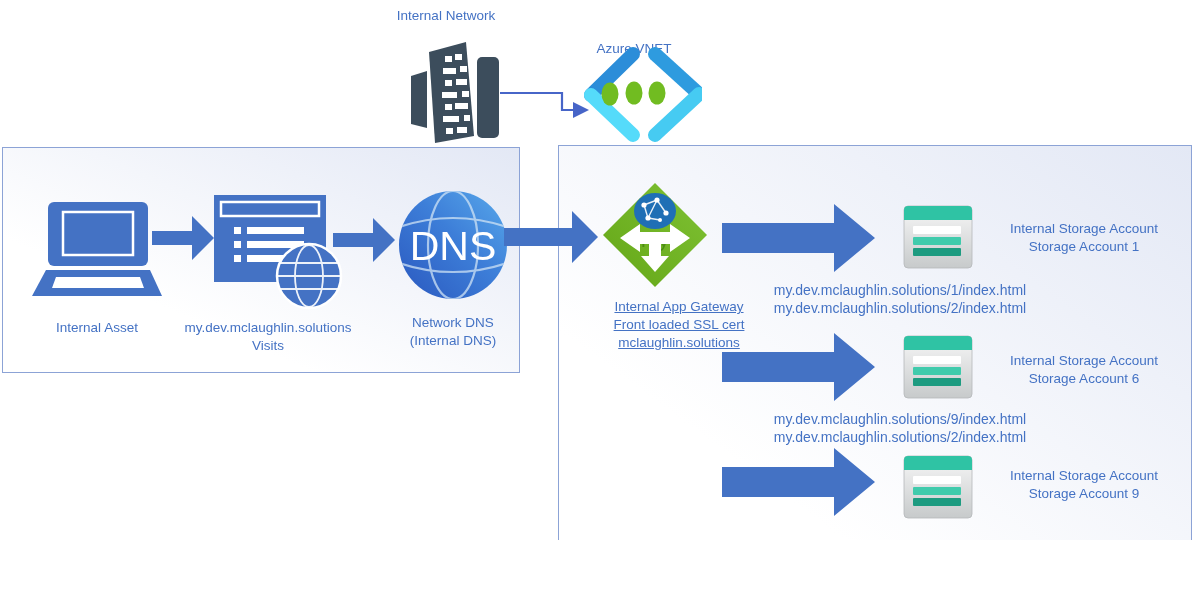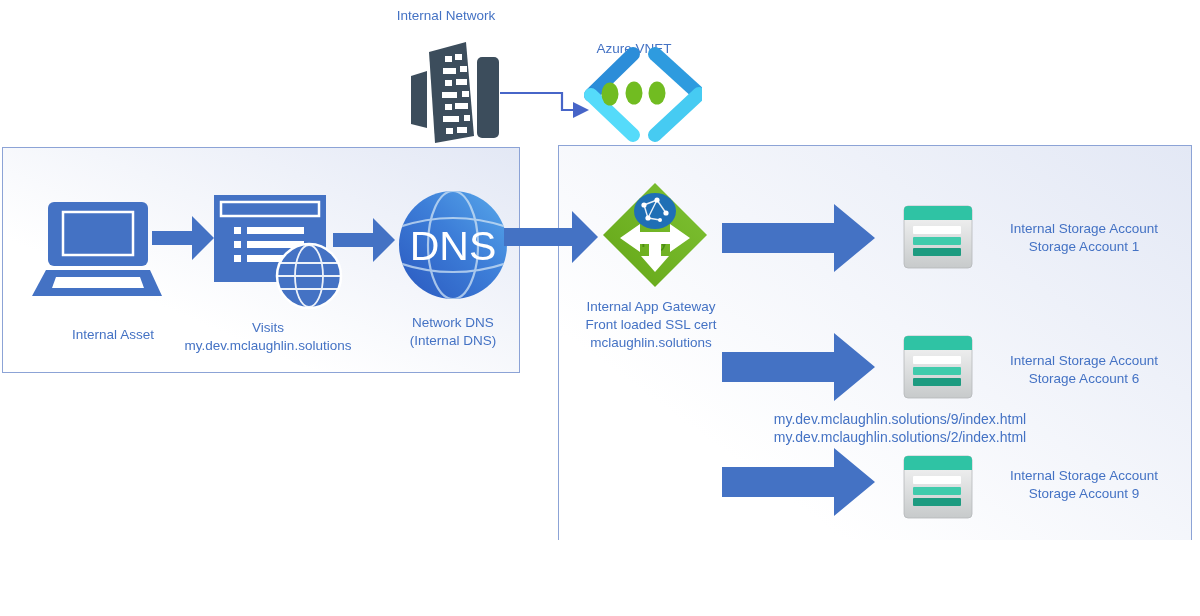--- a/index.html
+++ b/index.html
@@ -83,21 +83,21 @@
 
   <div class="panel" style="left:2px; top:147px; width:518px; height:226px;"></div>
   <div class="panel" style="left:558px; top:145px; width:634px; height:465px;"></div>
 
   <svg class="abs" style="left:32px; top:200px;" width="130" height="103" viewBox="0 0 130 103">
     <rect x="16" y="2" width="100" height="64" rx="6" fill="#4472C4"></rect>
     <rect x="31" y="12" width="70" height="43" fill="none" stroke="#ffffff" stroke-width="2.5"></rect>
     <polygon points="14,70 118,70 130,96 0,96" fill="#4472C4"></polygon>
     <polygon points="24,77 108,77 112,88 20,88" fill="#ffffff"></polygon>
   </svg>
-  <div class="lbl" style="left:97px; top:326px;margin-left:16px;">Internal Asset</div>
+  <div class="lbl" style="left:97px; top:319px;">Internal Asset</div>
 
   <svg class="abs" style="left:152px; top:216px;" width="62" height="44" viewBox="0 0 62 44">
     <polygon points="0,15 40,15 40,0 62,22 40,44 40,29 0,29" fill="#4472C4"></polygon>
   </svg>
 
   <svg class="abs" style="left:210px; top:193px;" width="135" height="122" viewBox="0 0 135 122">
     <rect x="4" y="2" width="112" height="87" fill="#4472C4"></rect>
     <rect x="11" y="9" width="98" height="14" fill="none" stroke="#ffffff" stroke-width="2.5"></rect>
     <g fill="#ffffff">
       <rect x="24" y="34" width="7" height="7"></rect>
@@ -109,22 +109,22 @@
     </g>
     <circle cx="99" cy="83" r="32" fill="#4472C4" stroke="#ffffff" stroke-width="2.5"></circle>
     <g clip-path="url(#webglobeclip)" stroke="#ffffff" stroke-width="1.8" fill="none" opacity="0.9">
       <ellipse cx="99" cy="83" rx="14" ry="31"></ellipse>
       <line x1="67" y1="70" x2="131" y2="70"></line>
       <line x1="66" y1="83" x2="132" y2="83"></line>
       <line x1="67" y1="96" x2="131" y2="96"></line>
     </g>
   </svg>
   <div class="lbl" style="left:268px; top:319px;">
+    <div>my.dev.mclaughlin.solutions</div>
     <div>Visits</div>
-    <div>my.dev.mclaughlin.solutions</div>
   </div>
 
   <svg class="abs" style="left:333px; top:218px;" width="62" height="44" viewBox="0 0 62 44">
     <polygon points="0,15 40,15 40,0 62,22 40,44 40,29 0,29" fill="#4472C4"></polygon>
   </svg>
 
   <svg class="abs" style="left:398px; top:190px;" width="110" height="110" viewBox="0 0 110 110">
     <circle cx="55" cy="55" r="54" fill="url(#dnsg)"></circle>
     <g clip-path="url(#dnsclip)" stroke="#CFE3F5" stroke-width="2.2" fill="none" opacity="0.75">
       <ellipse cx="55" cy="55" rx="25" ry="54"></ellipse>
@@ -159,40 +159,44 @@
       <line x1="57" y1="20" x2="48" y2="38"></line>
     </g>
     <g fill="#ffffff">
       <circle cx="44" cy="25" r="2.6"></circle>
         <circle cx="57" cy="20" r="2.6"></circle>
       <circle cx="66" cy="33" r="2.6"></circle>
         <circle cx="48" cy="38" r="2.6"></circle>
       <circle cx="60" cy="40" r="2"></circle>
     </g>
   </svg>
-  <div class="lbl" style="left:651px; top:298px;">
+  <div class="lbl" style="left:679px; top:298px;text-decoration:underline;">
     <div>Internal App Gateway</div>
     <div>Front loaded SSL cert</div>
     <div>mclaughlin.solutions</div>
   </div>
 
   <svg class="abs" style="left:722px; top:203px;" width="154" height="70" viewBox="0 0 154 70">
     <polygon points="0,20 112,20 112,1 153,35 112,69 112,50 0,50" fill="#4472C4"></polygon>
   </svg>
   <svg class="abs" style="left:903px; top:205px;" width="70" height="64" viewBox="0 0 70 64">
     <rect x="1" y="1" width="68" height="62" rx="4" fill="url(#stbody)" stroke="#B5B8BA" stroke-width="0.8"></rect>
     <path d="M1,15 L1,5 Q1,1 5,1 L65,1 Q69,1 69,5 L69,15 Z" fill="#2FC3A4"></path>
     <rect x="10" y="21" width="48" height="8" rx="1" fill="#ffffff"></rect>
     <rect x="10" y="32" width="48" height="8" rx="1" fill="#40CBAC"></rect>
     <rect x="10" y="43" width="48" height="8" rx="1" fill="#1D9B80"></rect>
   </svg>
   <div class="lbl" style="left:1084px; top:220px;">
     <div>Internal Storage Account</div>
     <div>Storage Account 1</div>
   </div>
+  <div class="url-block" style="left:900px; top:281px;">
+    <div>my.dev.mclaughlin.solutions/1/index.html</div>
+    <div>my.dev.mclaughlin.solutions/2/index.html</div>
+  </div>
 
   <svg class="abs" style="left:722px; top:332px;" width="154" height="70" viewBox="0 0 154 70">
     <polygon points="0,20 112,20 112,1 153,35 112,69 112,50 0,50" fill="#4472C4"></polygon>
   </svg>
   <svg class="abs" style="left:903px; top:335px;" width="70" height="64" viewBox="0 0 70 64">
     <rect x="1" y="1" width="68" height="62" rx="4" fill="url(#stbody)" stroke="#B5B8BA" stroke-width="0.8"></rect>
     <path d="M1,15 L1,5 Q1,1 5,1 L65,1 Q69,1 69,5 L69,15 Z" fill="#2FC3A4"></path>
     <rect x="10" y="21" width="48" height="8" rx="1" fill="#ffffff"></rect>
     <rect x="10" y="32" width="48" height="8" rx="1" fill="#40CBAC"></rect>
     <rect x="10" y="43" width="48" height="8" rx="1" fill="#1D9B80"></rect>

